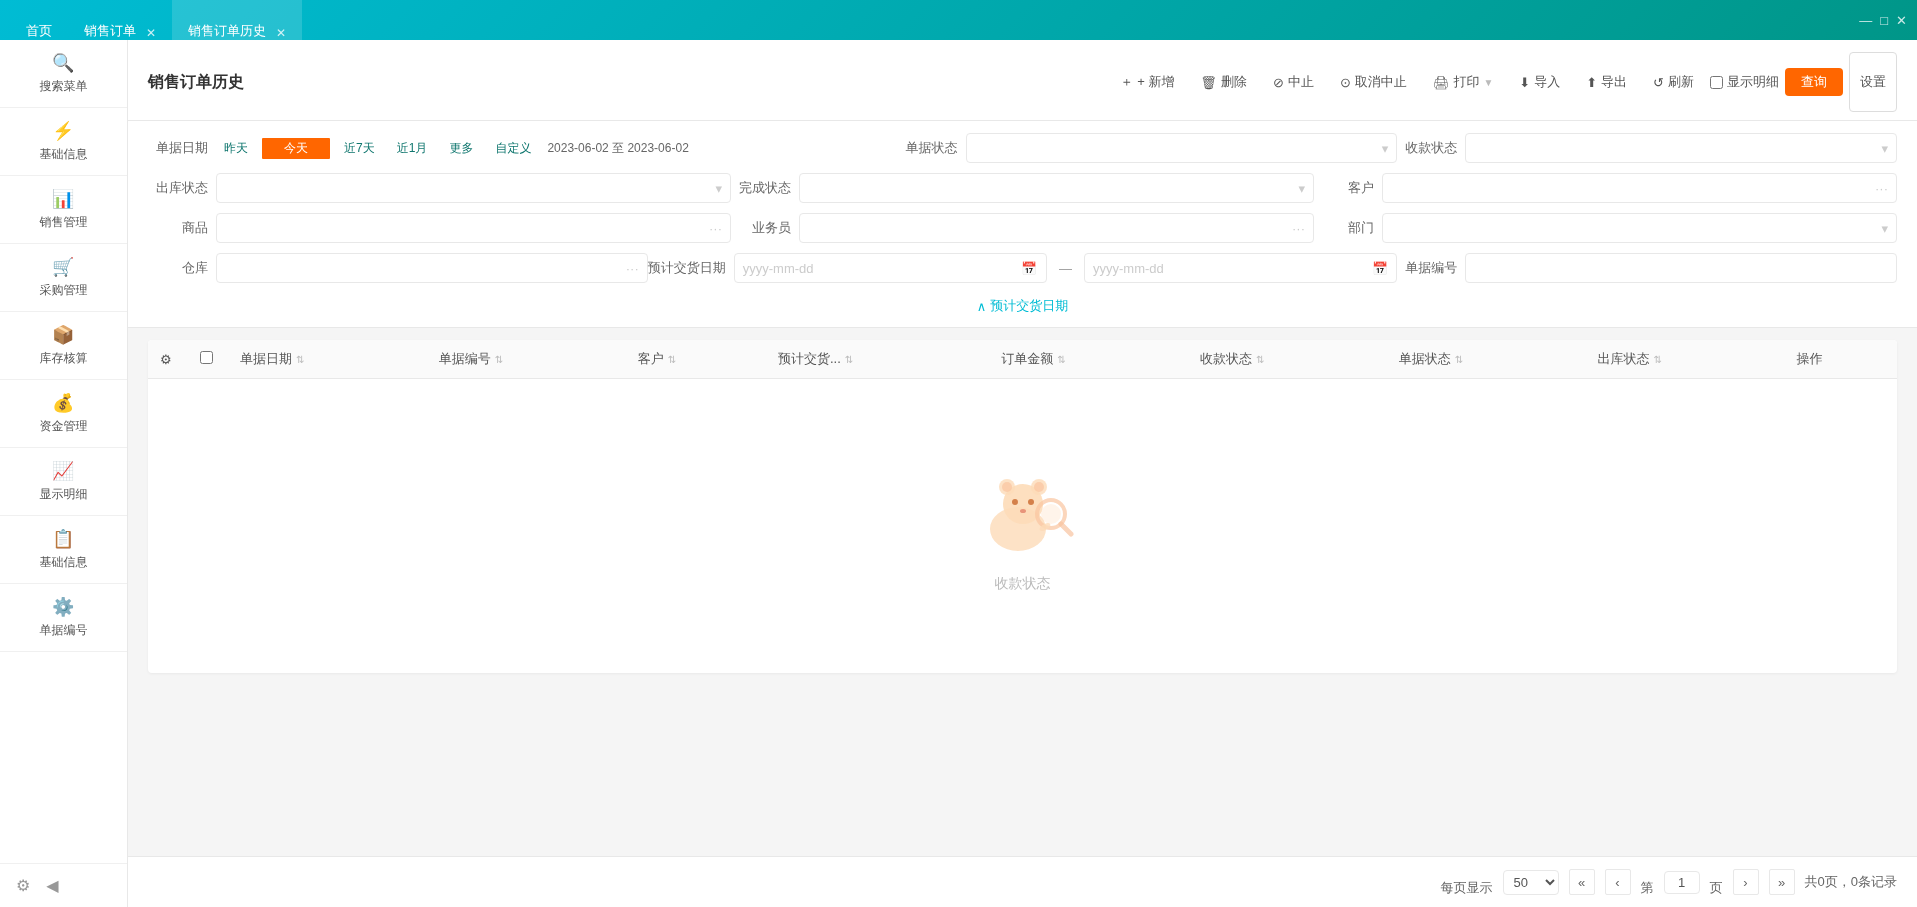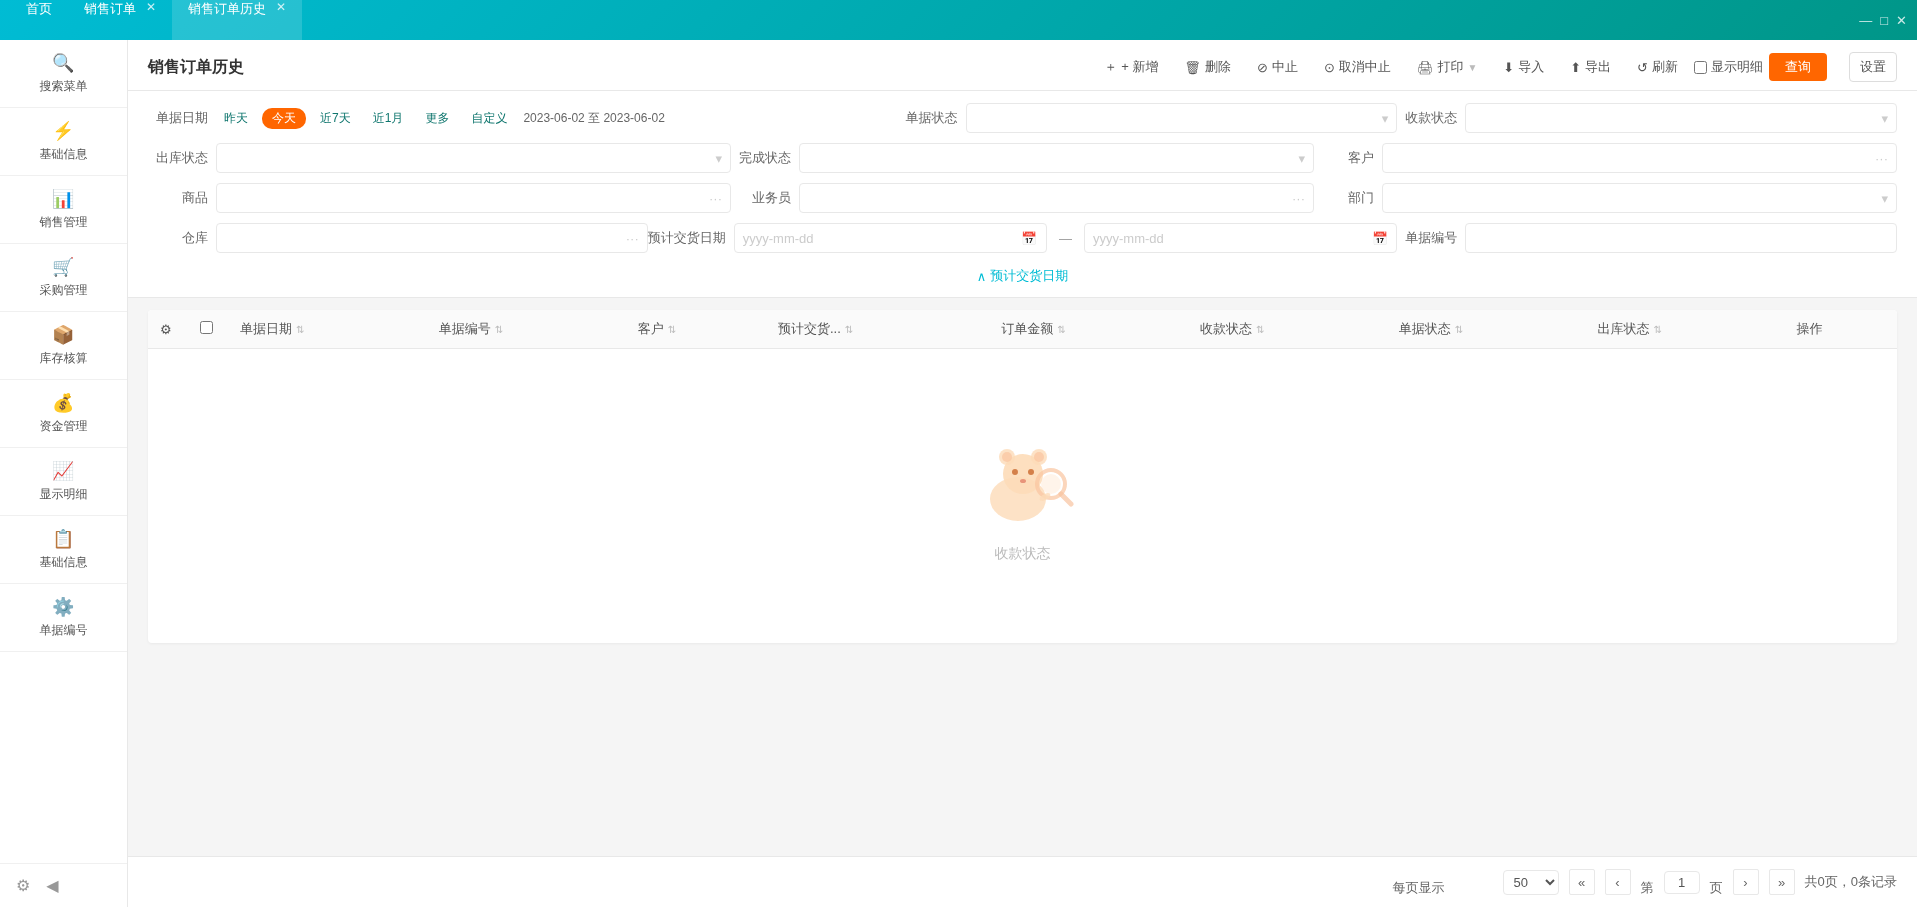--- a/index.html
+++ b/index.html
@@ -12,21 +12,21 @@
       display: flex;
       align-items: center;
       padding: 0 10px;
       gap: 0;
       flex-shrink: 0;
     }
     .tab-item {
       height: 40px;
       padding: 0 16px;
       display: flex;
-      align-items: flex-start;
+      align-items: flex-end;
       color: #fff;
       cursor: pointer;
       font-size: 13px;
       white-space: nowrap;
       gap: 6px;
     }
     .tab-item.active {
       background: rgba(255,255,255,0.15);
     }
     .tab-close {
@@ -128,24 +128,23 @@
       background: #ff6600;
       color: #fff !important;
       border-radius: 4px;
       padding: 5px 16px !important;
     }
     .btn-outline {
       border: 1px solid #ddd;
       border-radius: 4px;
       background: #fff;
       color: #555;
-      padding: 5px 10px;
+      padding: 20px 10px;
       cursor: pointer;
       font-size: 13px;
-      margin-left: 16px;
     }
     .checkbox-label { display: flex; align-items: center; gap: 4px; color: #555; cursor: pointer; }
 
     
     .filter-area {
       background: #fff;
       padding: 12px 20px;
       border-bottom: 1px solid #e8e8e8;
       flex-shrink: 0;
     }
@@ -193,22 +192,22 @@
       border-radius: 3px;
       cursor: pointer;
       color: #0f766e;
       font-size: 12px;
       border: none;
       background: none;
     }
     .date-btn.active {
       background: #ff6600;
       color: #fff;
-      border-radius: 10px;
-      padding: 2px 10px;
+      border-radius: 1px;
+      padding: 2px 22px;
     }
     .date-range { font-size: 12px; color: #666; }
     .collapse-row {
       text-align: center;
       color: #00bcd4;
       cursor: pointer;
       font-size: 12px;
       padding-top: 4px;
       display: flex;
       align-items: center;
@@ -282,21 +281,20 @@
       flex-shrink: 0;
     }
     .pagination-label { color: #666; font-size: 13px; margin-top: 12px; }
     .pagination-select {
       border: 1px solid #e8e8e8;
       border-radius: 4px;
       padding: 3px 6px;
       color: #555;
       cursor: pointer;
       background: #fff;
-      margin-left: 48px;
     }
     .pagination-btn {
       width: 26px;
       height: 26px;
       display: flex;
       align-items: center;
       justify-content: center;
       border: 1px solid #e8e8e8;
       background: #fff;
       cursor: pointer;

